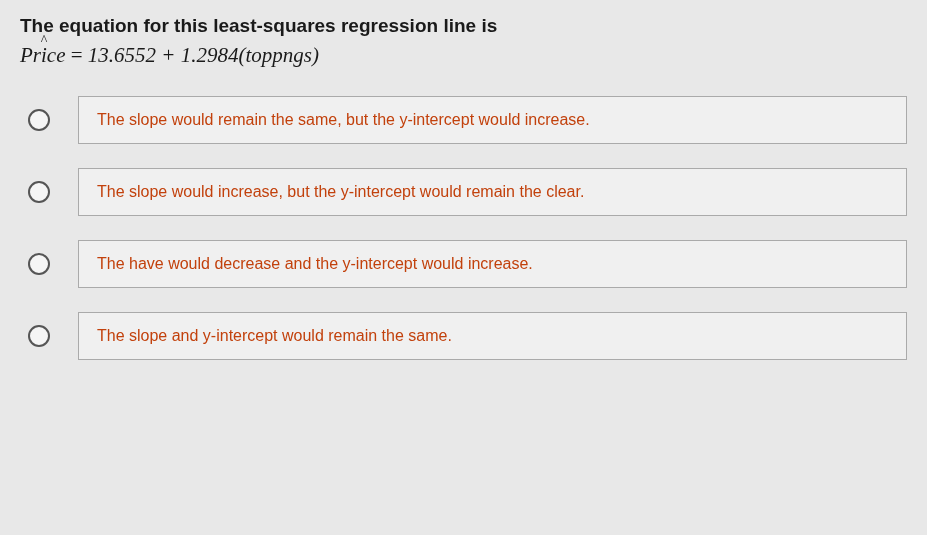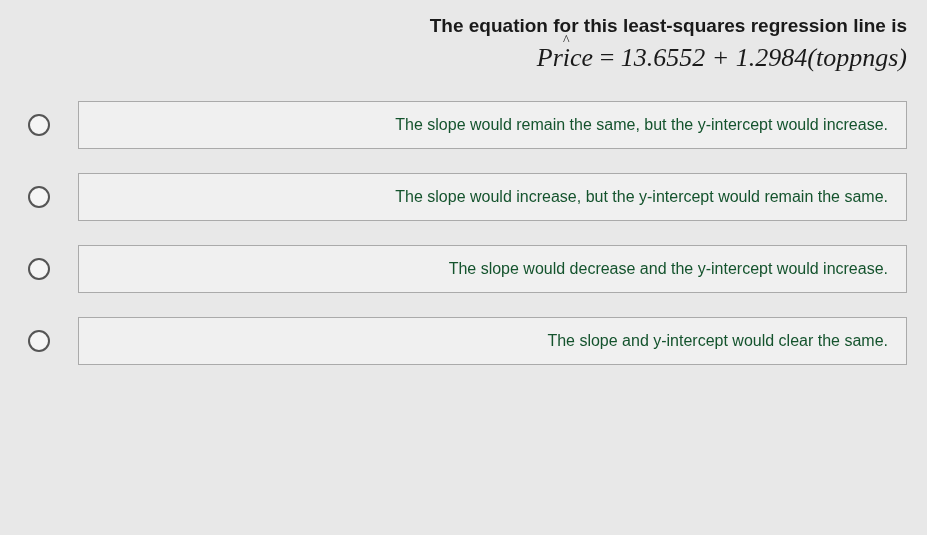--- a/index.html
+++ b/index.html
@@ -1,40 +1,39 @@
 <!DOCTYPE html>
 <html><head>
   <meta charset="utf-8">
   <style>
     * {
       margin: 0;
       padding: 0;
       box-sizing: border-box;
-      text-align: right;
     }
     body {
       font-family: Arial, Helvetica, sans-serif;
       background: #e8e8e8;
       padding: 12px 20px;
       width: 927px;
       height: 535px;
       color: #1a1a1a;
     }
     .question-text {
       font-size: 19px;
       font-weight: bold;
       line-height: 1.5;
       margin-bottom: 2px;
     }
     .equation {
       font-family: 'Times New Roman', Times, serif;
-      font-size: 26px;
+      font-size: 21px;
       font-style: italic;
       font-weight: normal;
-      margin: 2px 0 4px 8px;
+      margin: 2px 0 4px 0;
       position: relative;
     }
     .equation .hat {
       position: relative;
     }
     .equation .hat::before {
       content: "^";
       position: absolute;
       top: -10px;
       left: 50%;
@@ -60,21 +59,21 @@
       flex-shrink: 0;
       margin-right: 28px;
       cursor: pointer;
     }
     .option-box {
       flex: 1;
       border: 1px solid #aaa;
       background: #f0f0f0;
       padding: 14px 18px;
       font-size: 16px;
-      color: #14532d;
+      color: #c2410c;
       cursor: pointer;
     }
   </style>
 </head>
 <body>
 
 <div>
   <div class="question-text">The equation for this least-squares regression line is</div>
   <div class="equation">
     <span>Pr</span><span class="hat">i</span><span>ce</span><span style="font-style:normal;"> = </span><span style="font-style:italic;">13.6552 + 1.2984(toppngs)</span>
@@ -84,28 +83,28 @@
 <div class="options">
   <div class="option-row">
     <div class="radio"></div>
     <div class="option-box">
       <span>The slope would remain the same, but the y-intercept would increase.</span>
     </div>
   </div>
   <div class="option-row">
     <div class="radio"></div>
     <div class="option-box">
-      <span>The slope would increase, but the y-intercept would remain the same.</span>
+      <span>The slope would increase, but the y-intercept would remain the clear.</span>
     </div>
   </div>
   <div class="option-row">
     <div class="radio"></div>
     <div class="option-box">
-      <span>The slope would decrease and the y-intercept would increase.</span>
+      <span>The have would decrease and the y-intercept would increase.</span>
     </div>
   </div>
   <div class="option-row">
     <div class="radio"></div>
     <div class="option-box">
-      <span>The slope and y-intercept would clear the same.</span>
+      <span>The slope and y-intercept would remain the same.</span>
     </div>
   </div>
 </div>
 
 </body></html>

